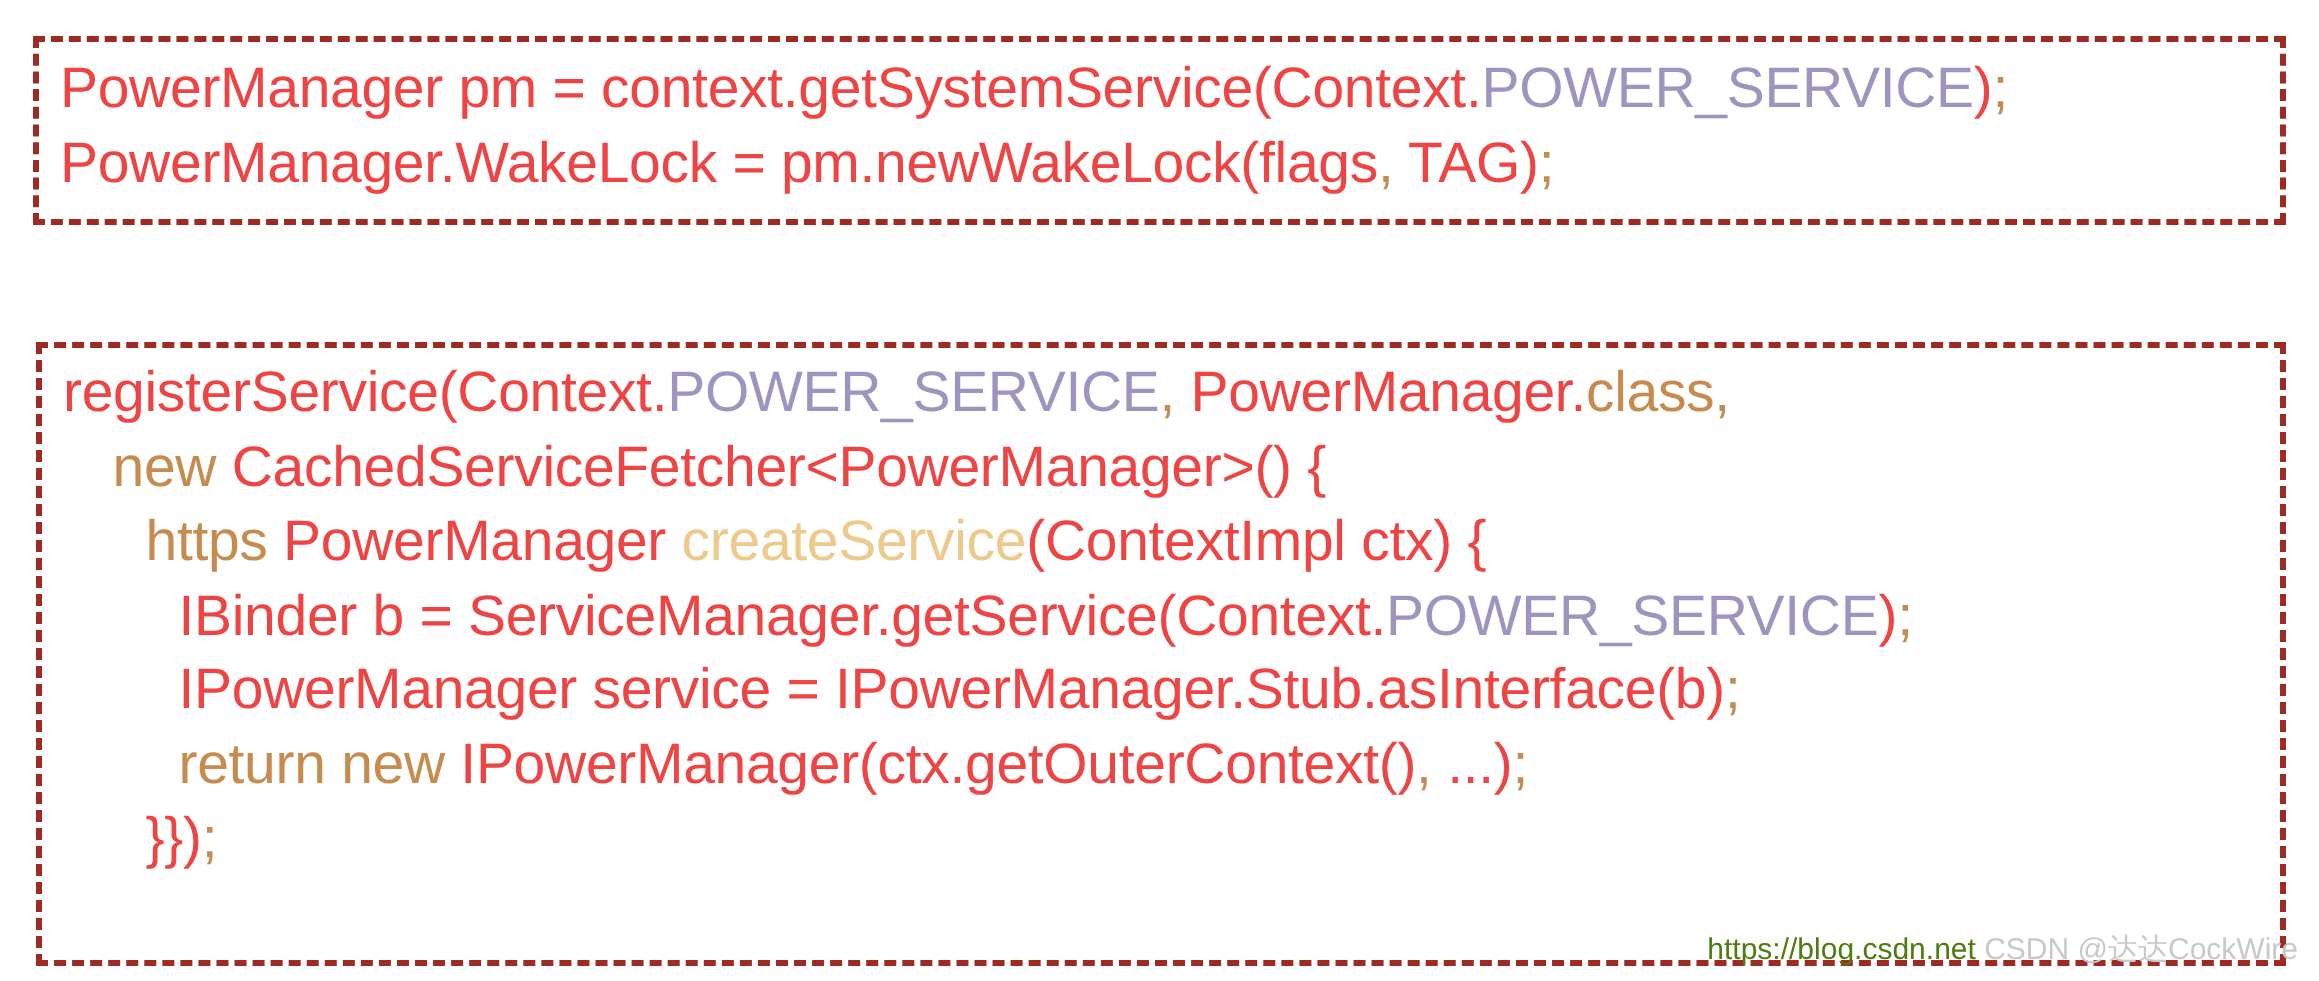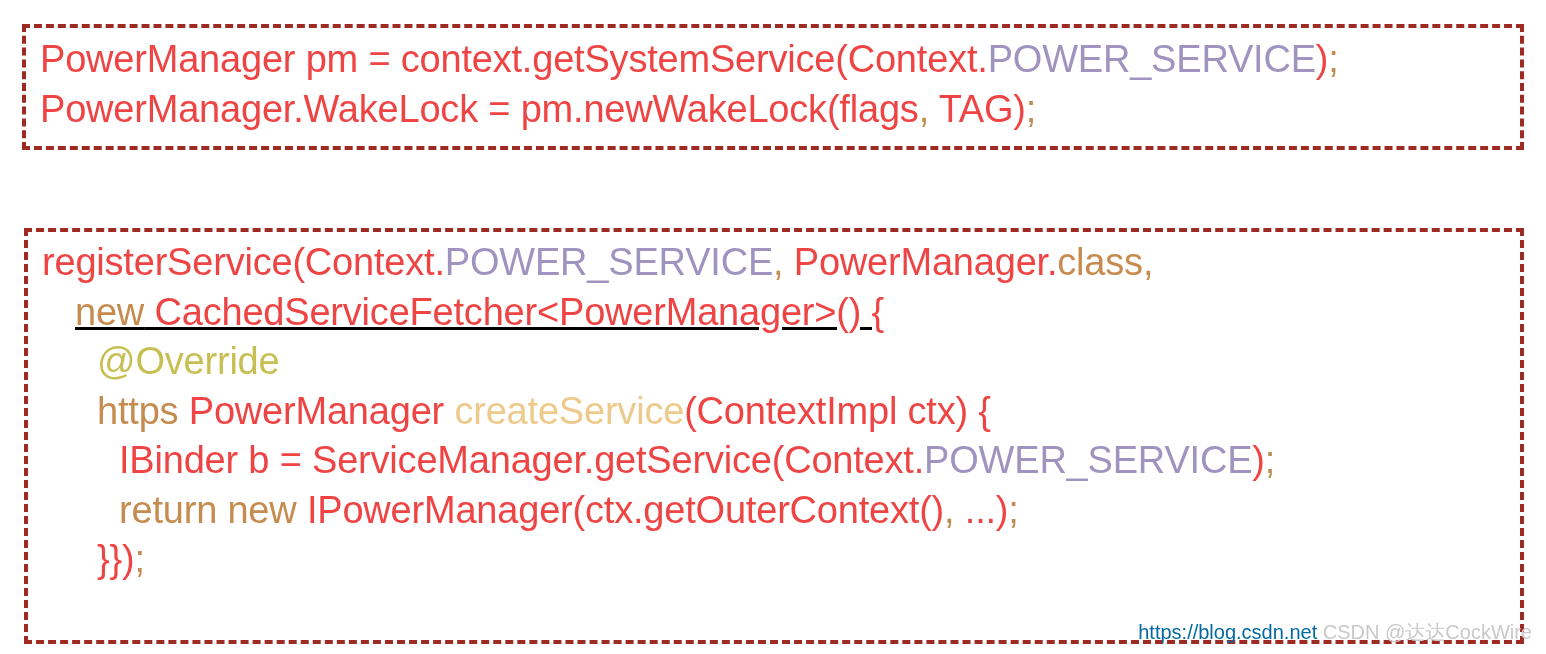--- a/index.html
+++ b/index.html
@@ -60,36 +60,36 @@
   .watermark {
     position: absolute;
     right: 14px;
     bottom: 8px;
     font-size: 20px;
     color: #c9c9c9;
     white-space: nowrap;
     font-family: "Liberation Sans", "DejaVu Sans", sans-serif;
     pointer-events: none;
   }
-  .watermark .wm-url { color: #0369a1; }
+  .watermark .wm-url { color: #4d7c0f; }
 </style>
 </head>
 <body>
 
 <div class="code-box" id="box-top" style="border-color: rgb(157, 43, 35);">
     <div class="code-line" style="padding-left: 0px;"><span class="tok-plain">PowerManager pm = context.getSystemService(Context.</span><span class="tok-const">POWER_SERVICE</span><span class="tok-plain">)</span><span class="tok-punct">;</span></div>
     <div class="code-line" style="padding-left: 0px;"><span class="tok-plain">PowerManager.WakeLock = pm.newWakeLock(flags</span><span class="tok-punct">,</span><span class="tok-plain"> TAG)</span><span class="tok-punct">;</span></div>
   </div>
 
 <div class="code-box" id="box-bottom" style="border-color: rgb(157, 43, 35);">
     <div class="code-line" style="padding-left: 0px;"><span class="tok-plain">registerService(Context.</span><span class="tok-const">POWER_SERVICE</span><span class="tok-punct">,</span><span class="tok-plain"> PowerManager.</span><span class="tok-kw">class</span><span class="tok-punct">,</span></div>
-    <div class="code-line" style="padding-left: 33px; text-decoration: underline;"><span class="tok-kw">new</span><span class="tok-plain"> CachedServiceFetcher&lt;PowerManager&gt;() {</span></div>
-    <div class="code-line" style="padding-left: 55px;"><span class="tok-anno">@Override</span></div>
+    <div class="code-line" style="padding-left: 33px;"><span class="tok-kw">new</span><span class="tok-plain"> CachedServiceFetcher&lt;PowerManager&gt;() {</span></div>
     <div class="code-line" style="padding-left: 55px;"><span class="tok-kw">https</span><span class="tok-plain"> PowerManager </span><span class="tok-method">createService</span><span class="tok-plain">(ContextImpl ctx) {</span></div>
     <div class="code-line" style="padding-left: 77px;"><span class="tok-plain">IBinder b = ServiceManager.getService(Context.</span><span class="tok-const">POWER_SERVICE</span><span class="tok-plain">)</span><span class="tok-punct">;</span></div>
+    <div class="code-line" style="padding-left: 77px;"><span class="tok-plain">IPowerManager service = IPowerManager.Stub.asInterface(b)</span><span class="tok-punct">;</span></div>
     <div class="code-line" style="padding-left: 77px;"><span class="tok-kw">return new</span><span class="tok-plain"> IPowerManager(ctx.getOuterContext()</span><span class="tok-punct">,</span><span class="tok-plain"> ...)</span><span class="tok-punct">;</span></div>
     <div class="code-line" style="padding-left: 55px;"><span class="tok-plain">}})</span><span class="tok-punct">;</span></div>
   </div>
 
 <div class="watermark">
   <span class="wm-url">https://blog.csdn.net</span>
   <span>CSDN @达达CockWire</span>
 </div>
 
 </body></html>

